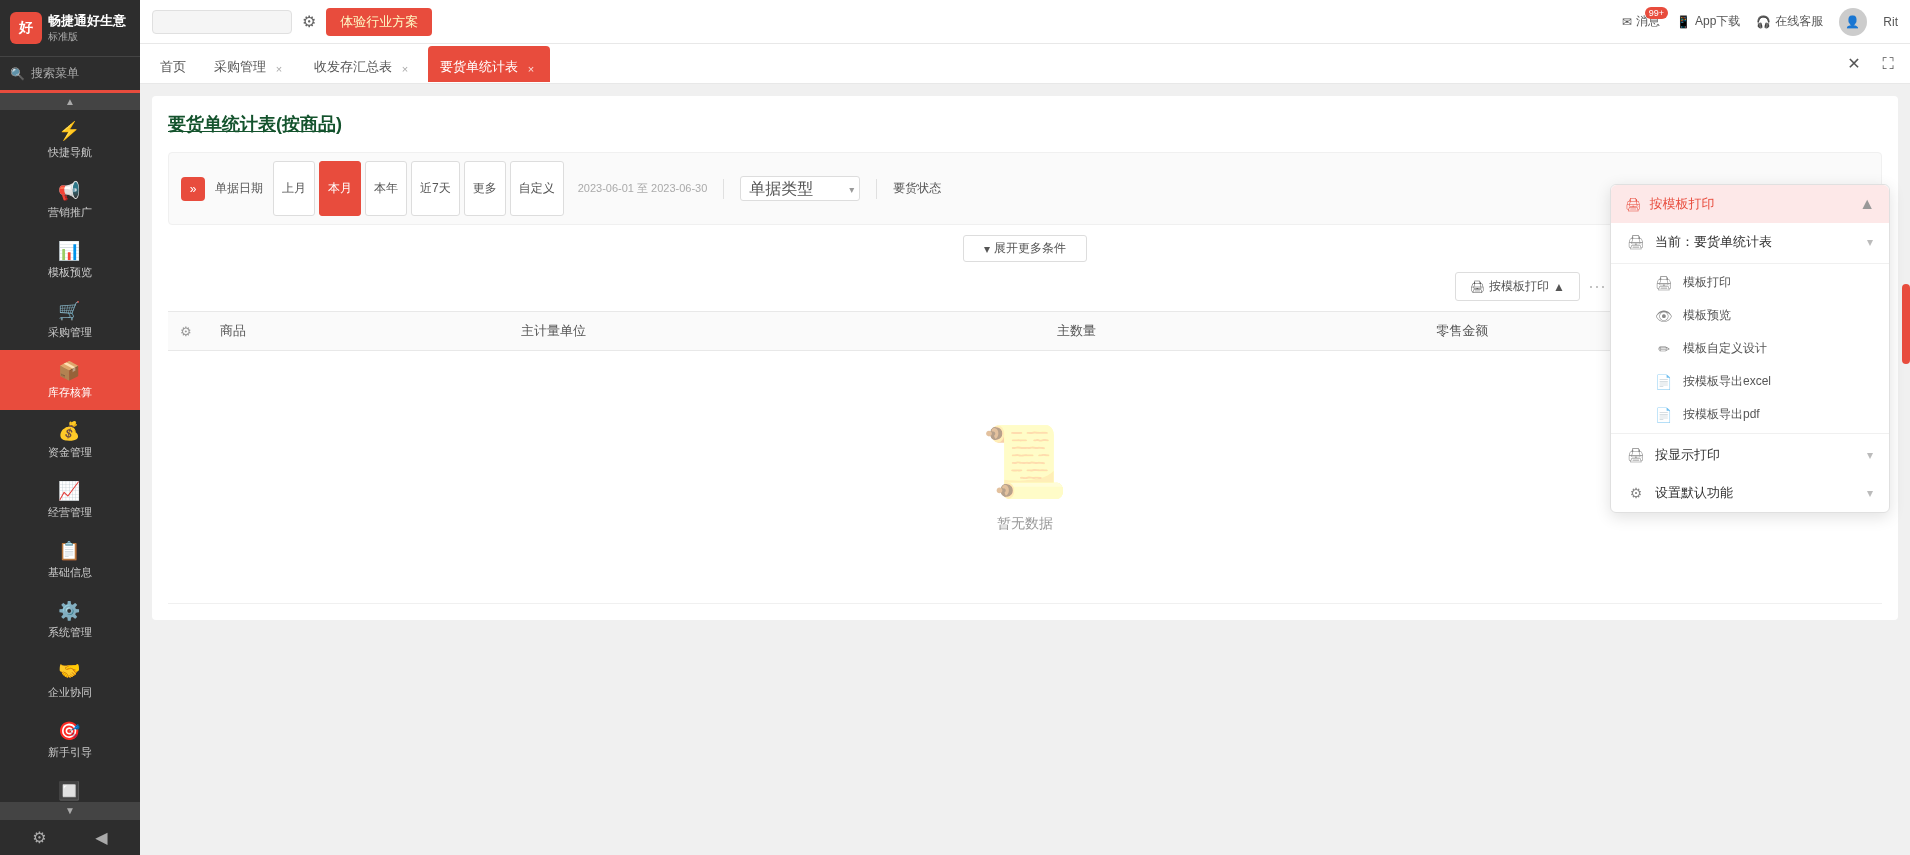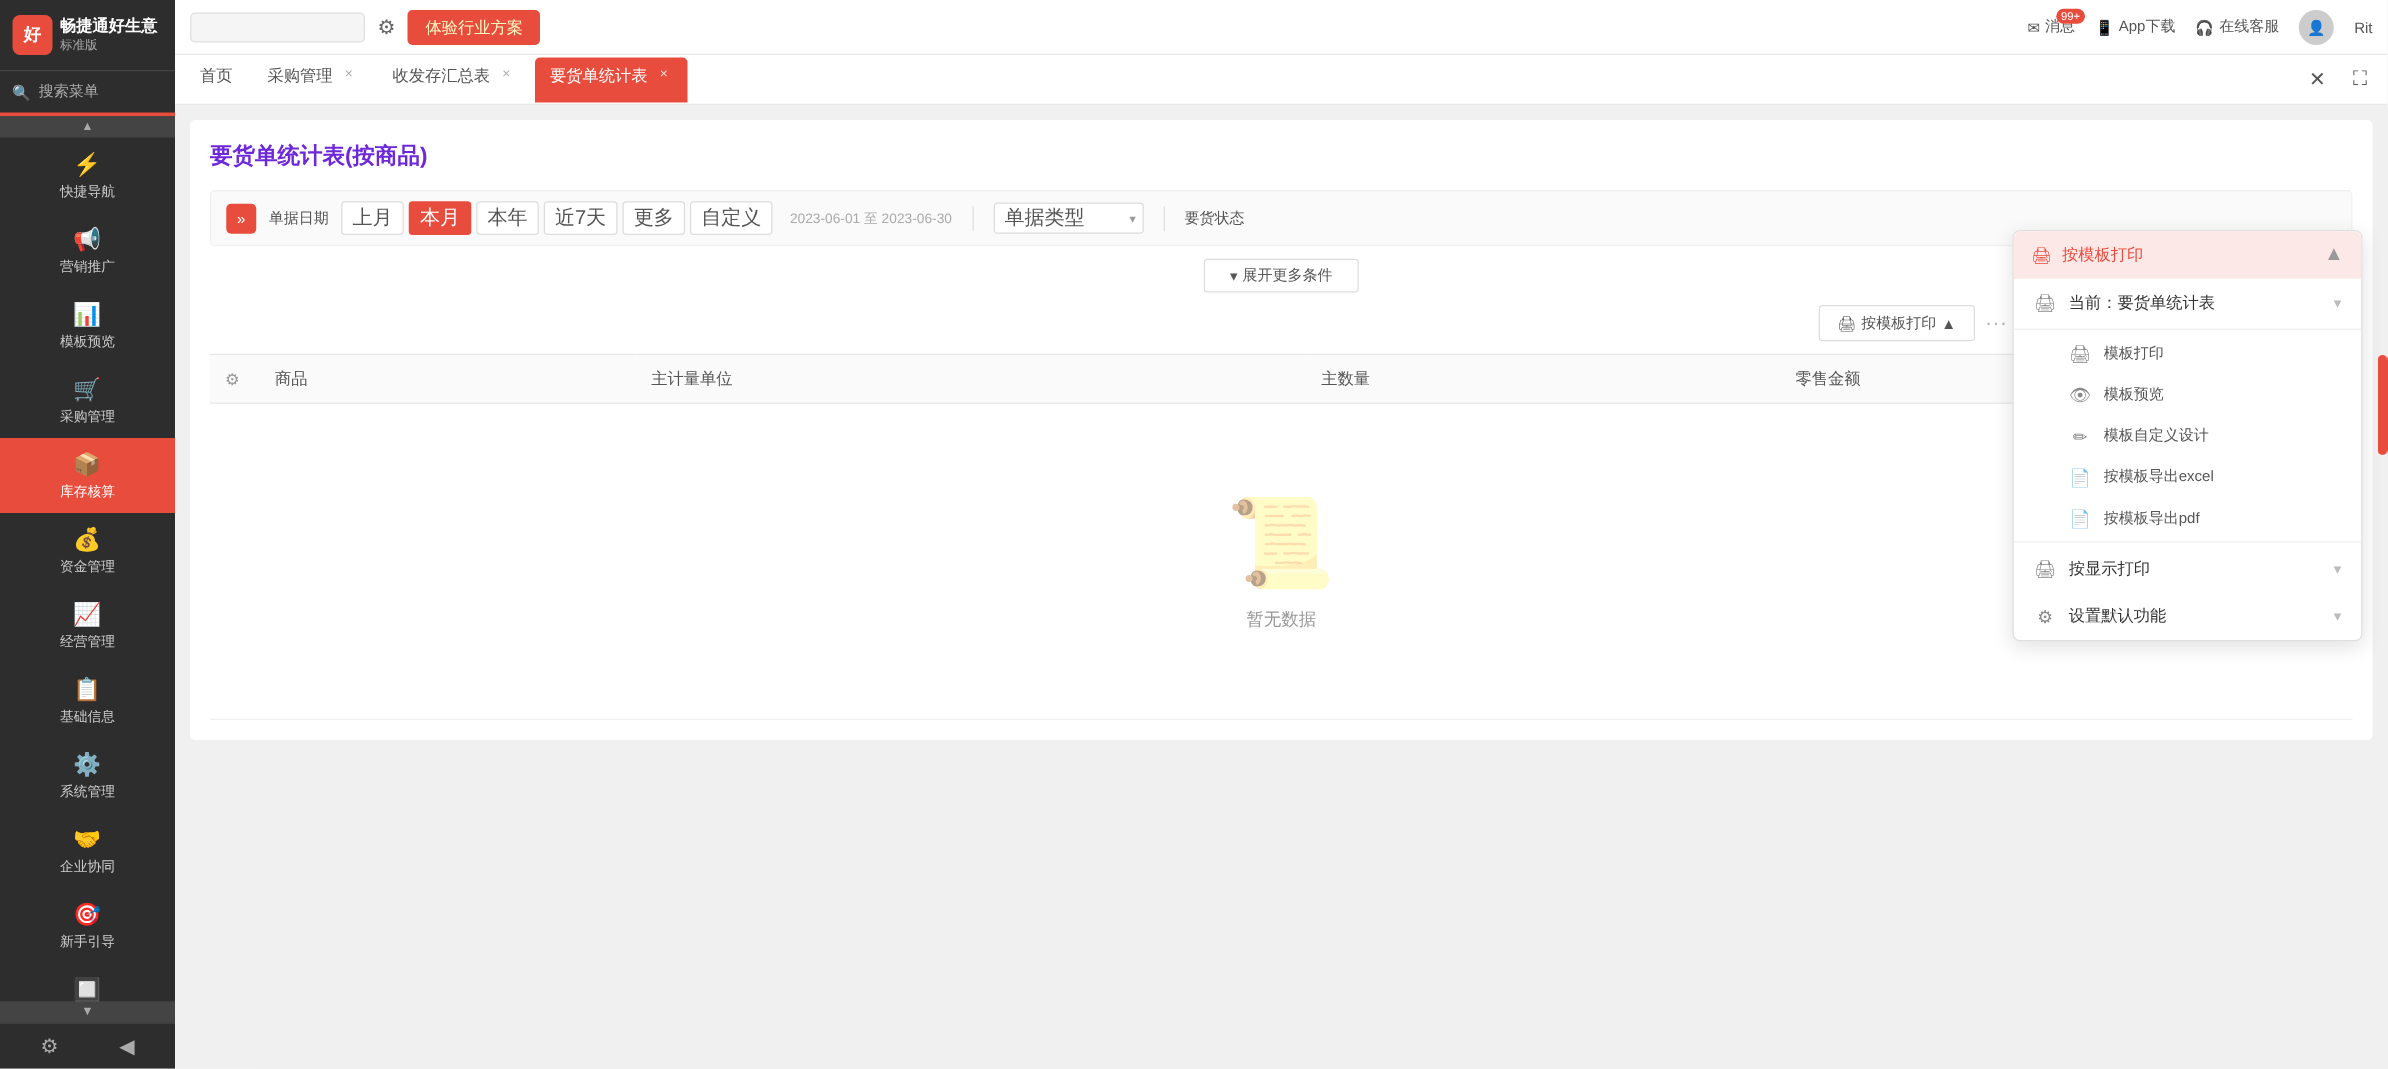--- a/index.html
+++ b/index.html
@@ -130,21 +130,21 @@
       background: #fff;
       height: 40px;
       display: flex;
       align-items: center;
       border-bottom: 1px solid #e8e8e8;
       padding: 0 8px;
       flex-shrink: 0;
       gap: 4px;
     }
     .tab {
-      display: flex; align-items: flex-start;
+      display: flex; align-items: flex-end;
       padding: 6px 12px;
       font-size: 13px;
       cursor: pointer;
       border-radius: 4px 4px 0 0;
       color: #555;
       gap: 6px;
       height: 36px;
     }
     .tab.active {
       background: #e84c3d;
@@ -175,22 +175,23 @@
 
     .page-card {
       background: #fff;
       border-radius: 4px;
       padding: 16px;
     }
 
     .page-title {
       font-size: 18px;
       font-weight: bold;
-      color: #6d28d9;
+      color: #14532d;
       margin-bottom: 16px;
+      text-decoration: underline;
     }
 
     
     .filter-bar {
       display: flex;
       align-items: center;
       gap: 10px;
       margin-bottom: 10px;
       flex-wrap: wrap;
       background: #fafafa;
@@ -202,24 +203,24 @@
       width: 24px; height: 24px;
       background: #e84c3d;
       border: none; border-radius: 4px;
       color: #fff; cursor: pointer;
       display: flex; align-items: center; justify-content: center;
       font-size: 12px;
     }
     .filter-label { font-size: 12px; color: #555; }
     .filter-date-btns { display: flex; align-items: center; gap: 4px; }
     .filter-date-btn {
-      padding: 2px 8px;
+      padding: 18px 8px;
       border: 1px solid #ddd;
       border-radius: 3px;
-      font-size: 16px;
+      font-size: 12px;
       cursor: pointer;
       background: #fff;
       color: #555;
     }
     .filter-date-btn.active {
       background: #e84c3d;
       color: #fff;
       border-color: #e84c3d;
     }
     .filter-date-range { font-size: 11px; color: #aaa; margin-left: 4px; }

